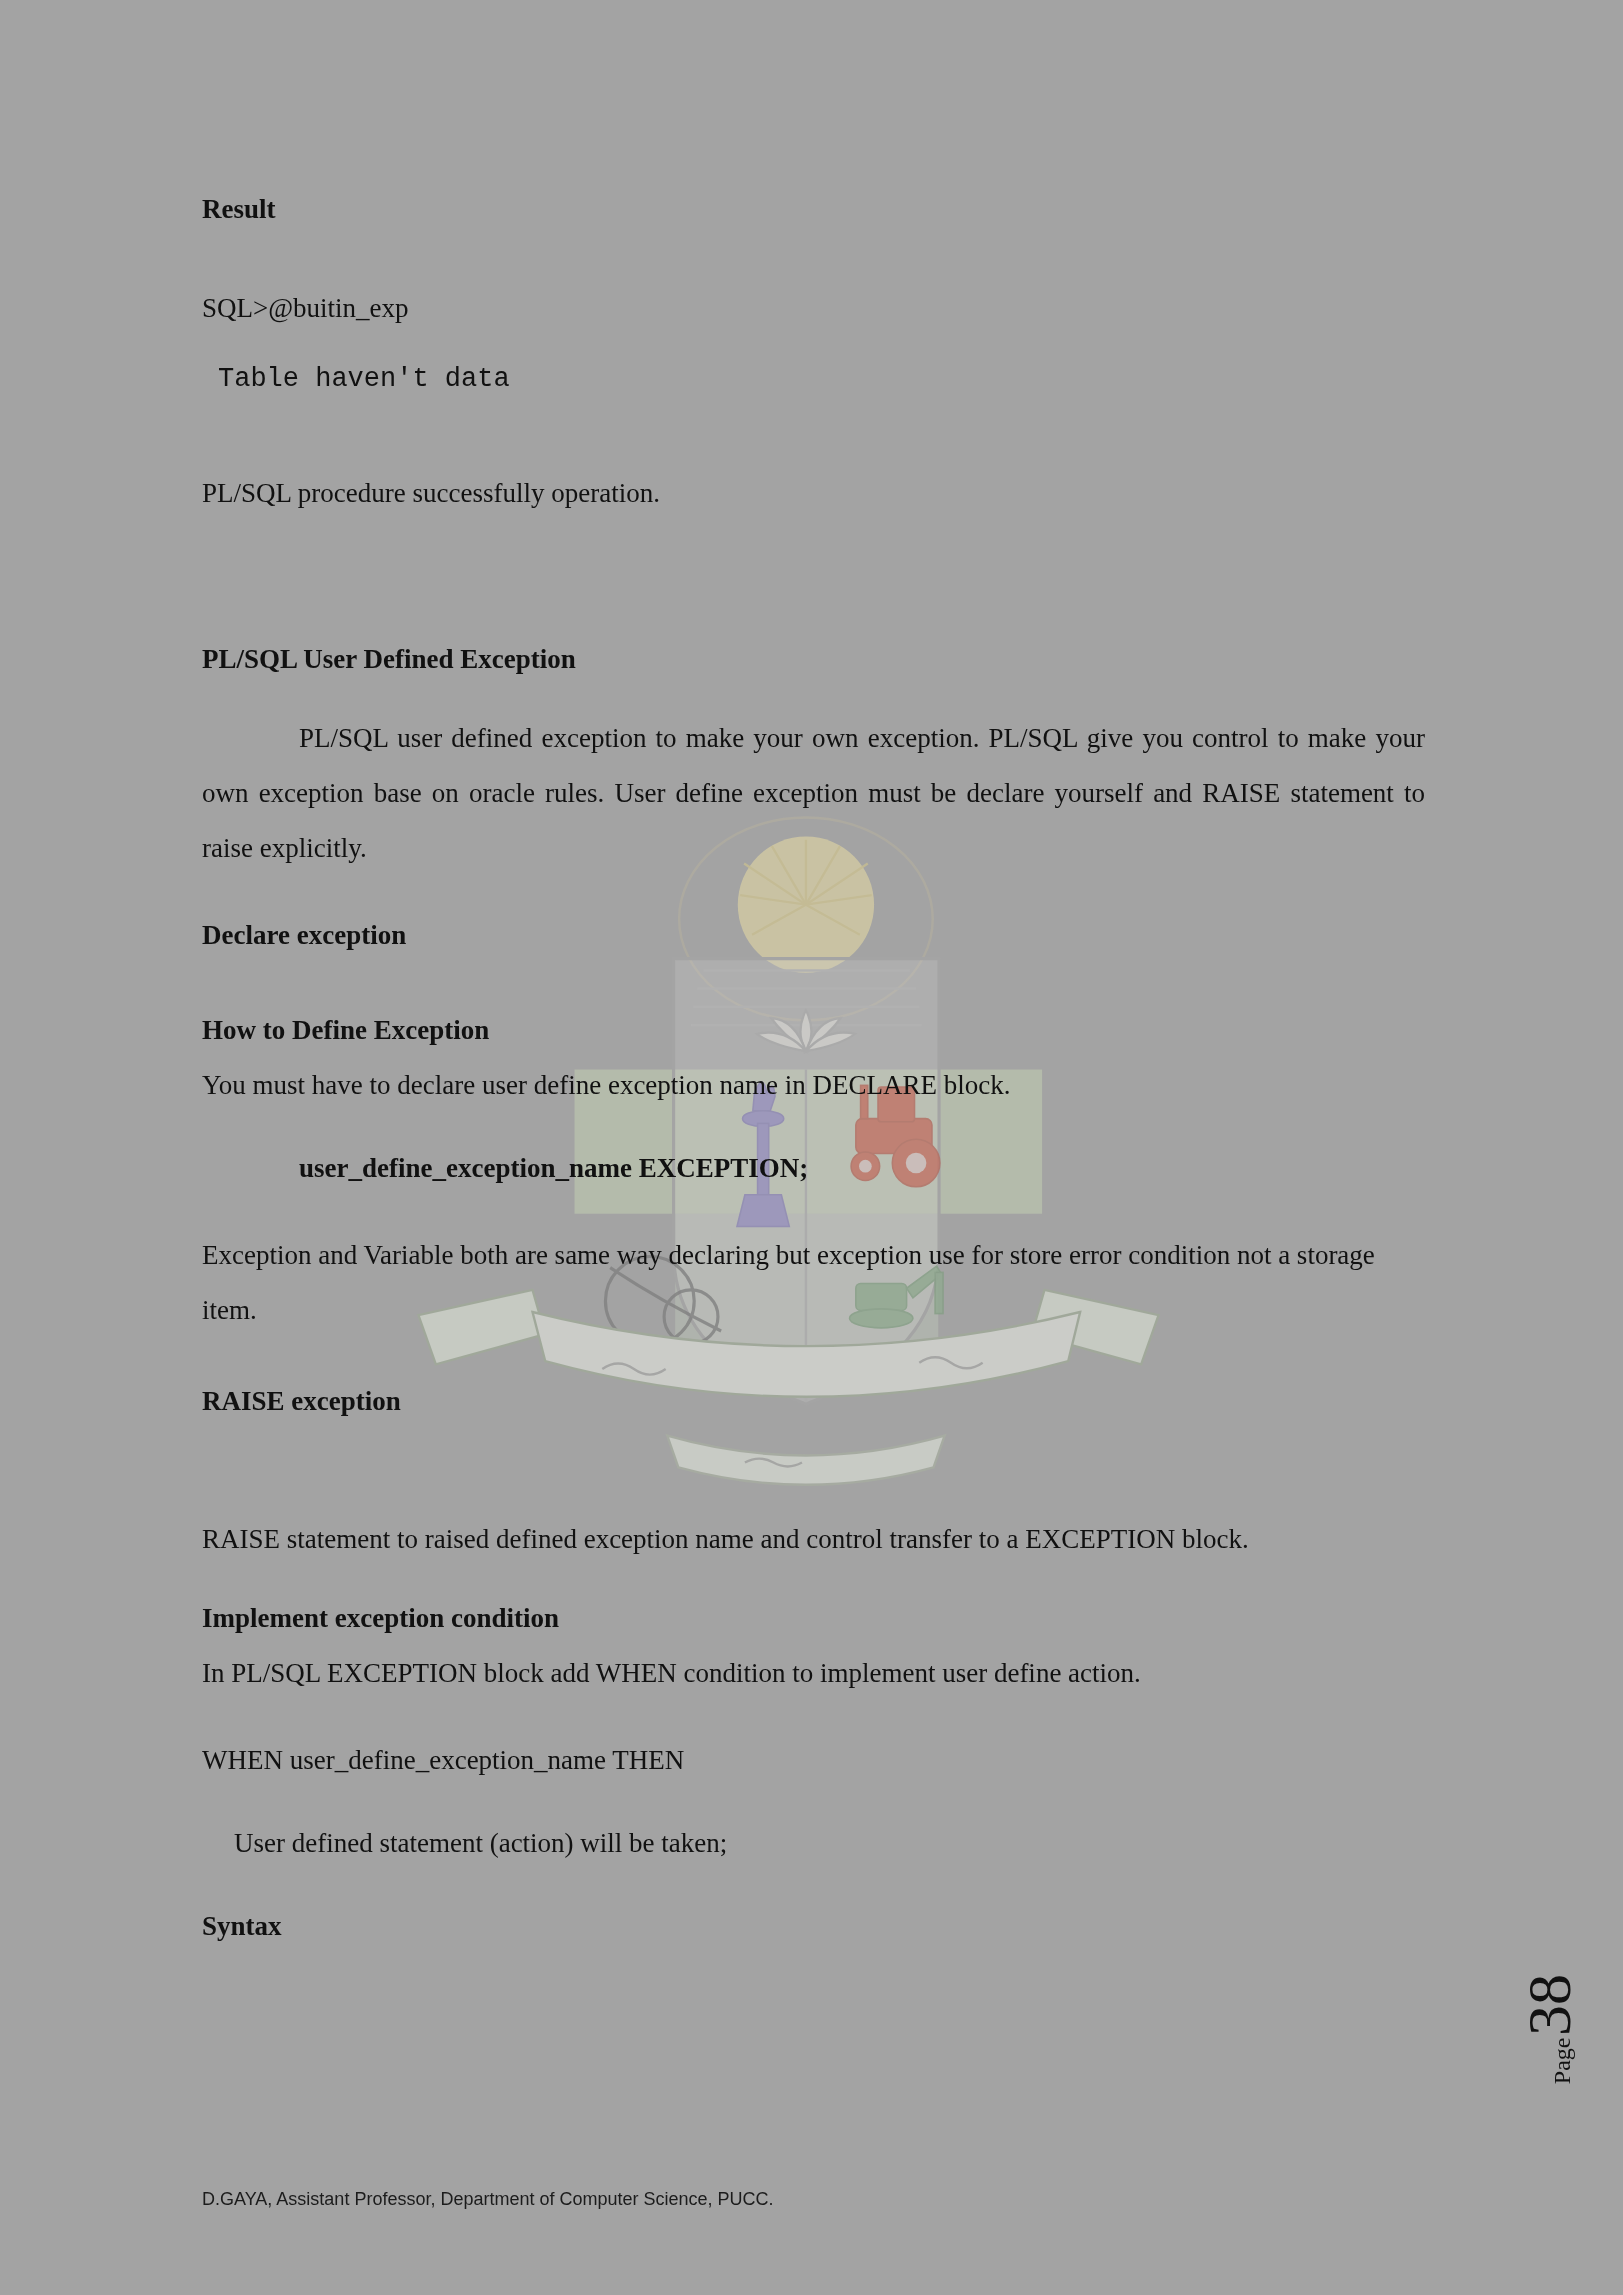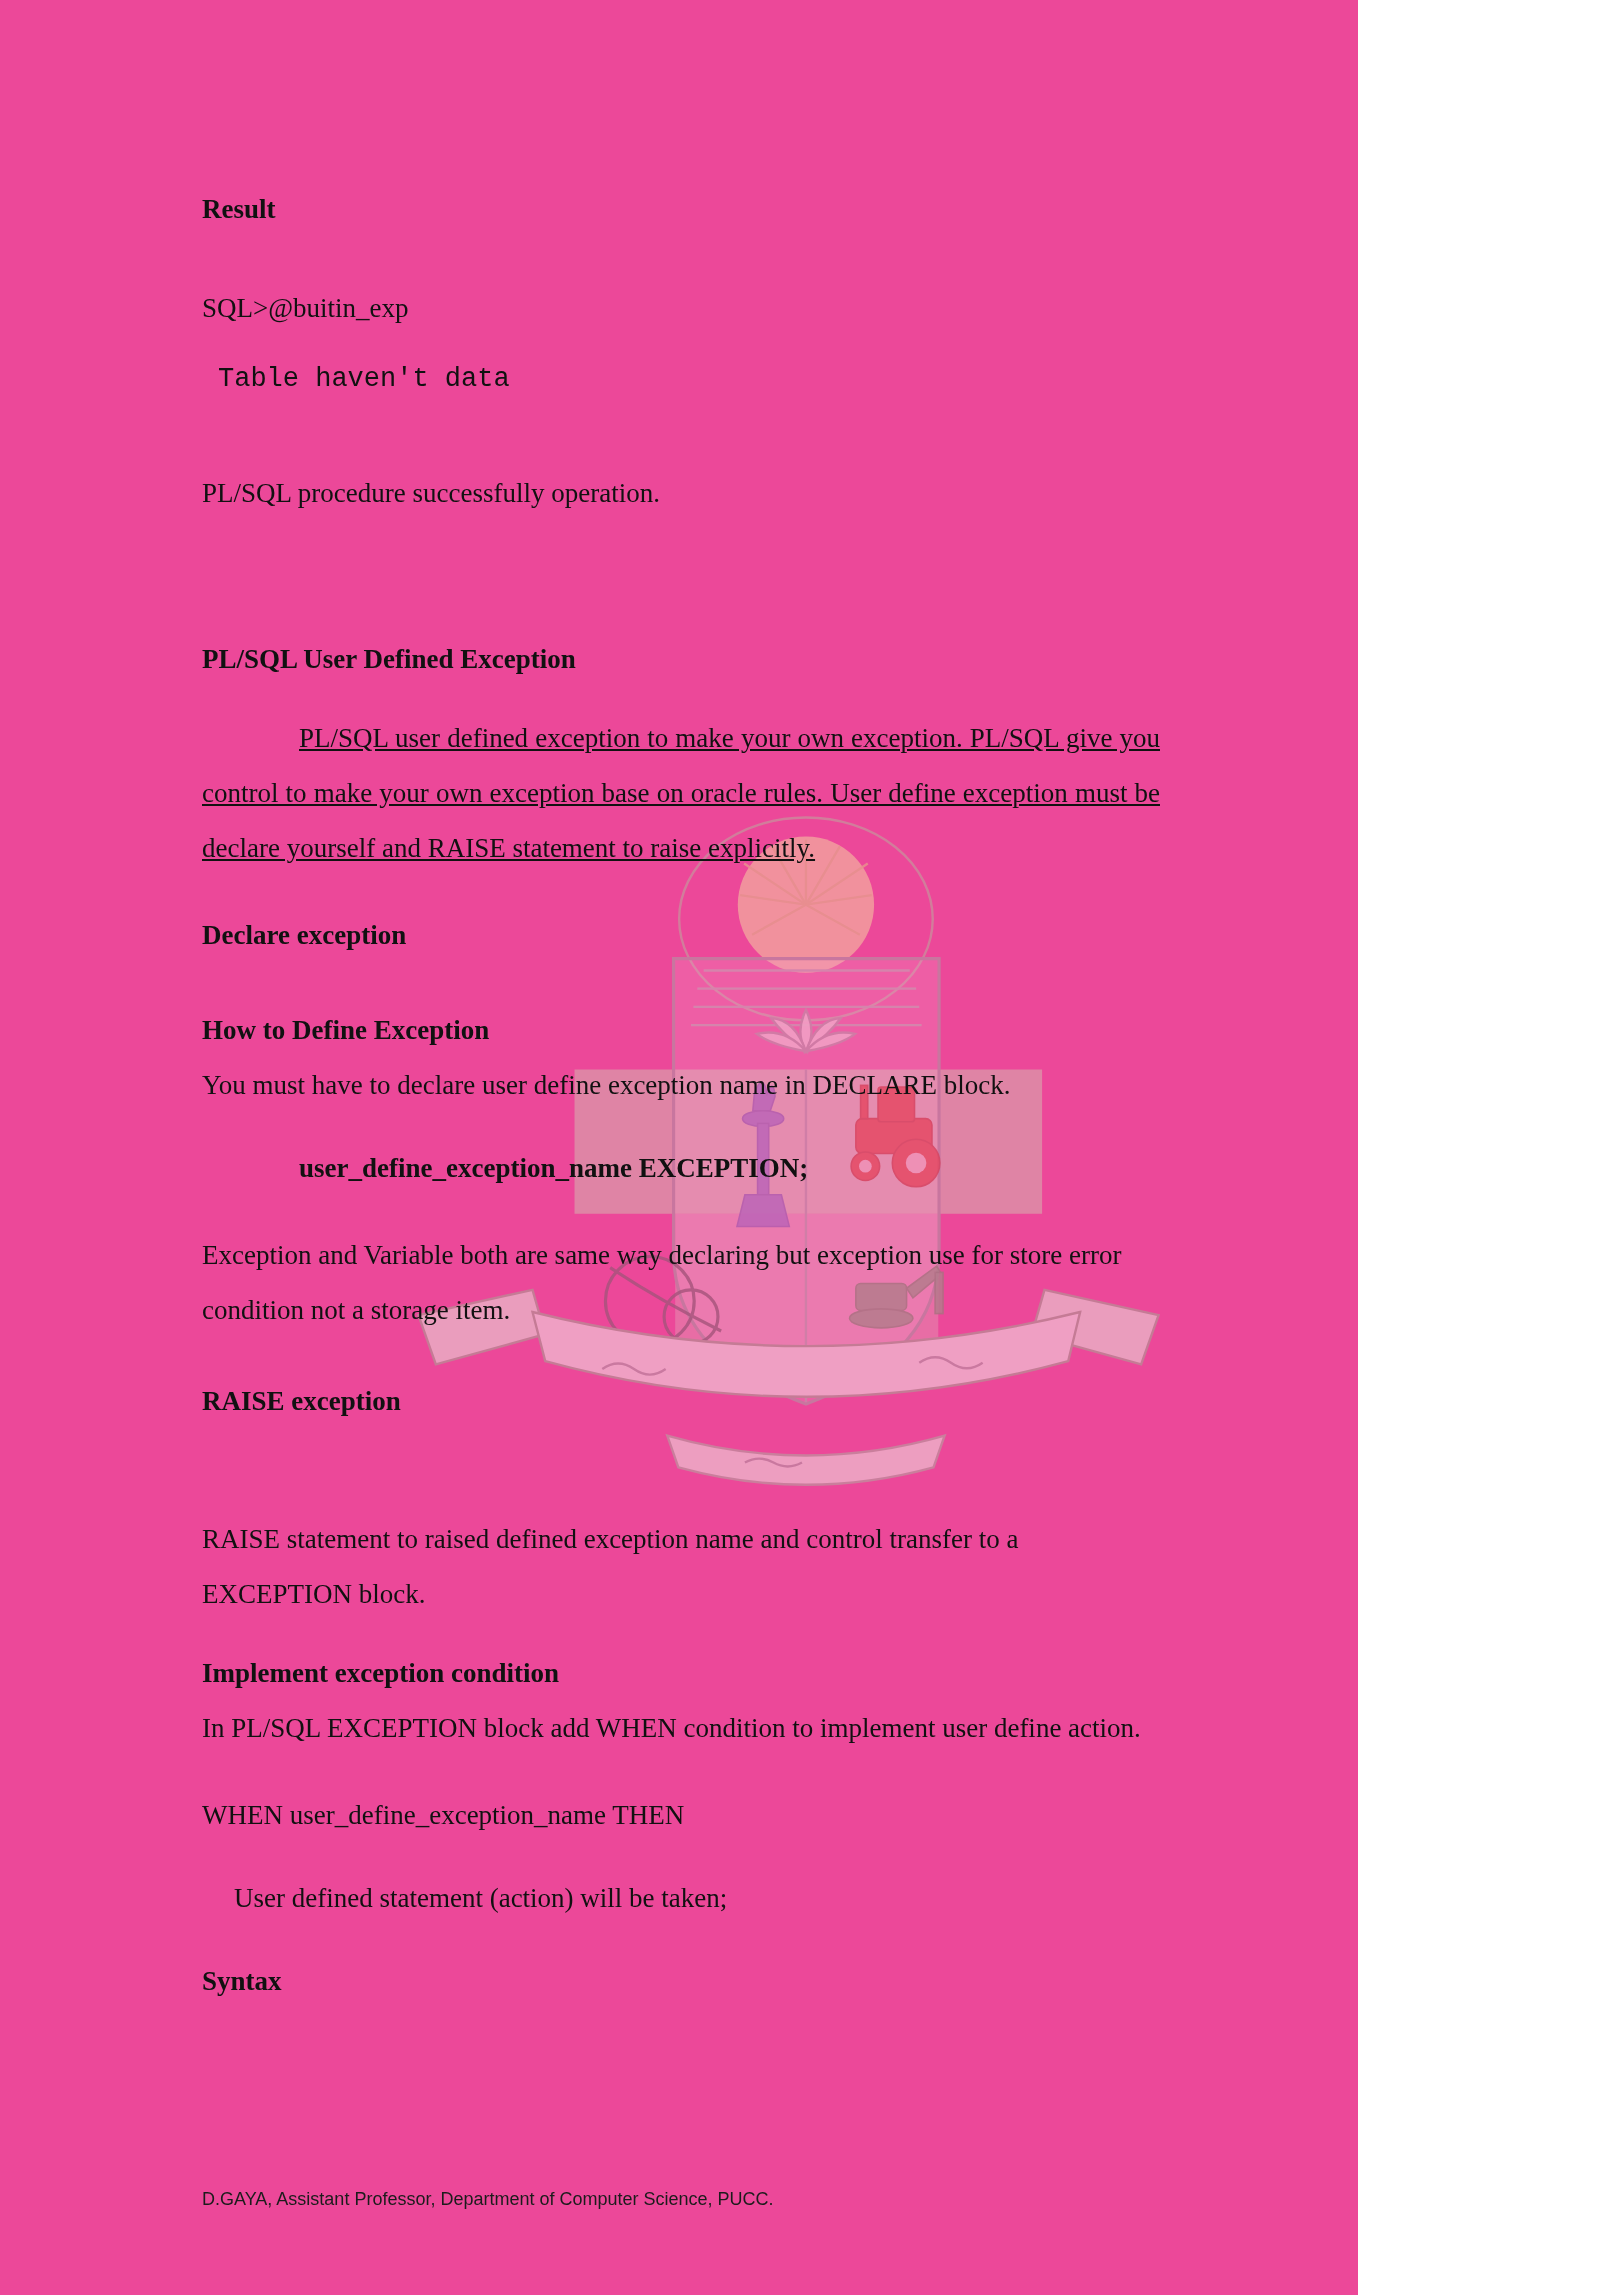--- a/index.html
+++ b/index.html
@@ -1,20 +1,20 @@
 <!DOCTYPE html>
 <html style="font-size:12.7px"><head>
 <meta charset="utf-8">
 <style>
   html,body{margin:0;padding:0;background:#ffffff;}
   .page{
     position:relative;
-    width:1358px;
+    width:1623px;
     height:2295px;
-    background:#ec4899;
+    background:#a3a3a3;
     overflow:hidden;
     font-family:"Liberation Serif", serif;
     color:#111111;
   }
   .watermark{
     position:absolute;
     left:412px;
     top:808px;
     width:753px;
     height:737px;
@@ -28,21 +28,21 @@
     padding:182px 198px 0 202px;
     font-size:27px;
     line-height:55px;
   }
   .h{font-weight:bold;}
   .m-result{margin:0;}
   .m-sql{margin:44px 0 0 0;}
   .m-table{margin:16px;font-family:Liberation Mono, monospace;}
   .m-proc{margin:59px 0 0 0;}
   .m-sec{margin:111px 0 0 0;}
-  .m-para1{margin:24px 0 0 0; text-align:justify; text-indent:97px;text-decoration:underline;}
+  .m-para1{margin:24px 0 0 0; text-align:justify; text-indent:97px;}
   .m-how{margin:40px 0 0 0;}
   .m-decl{margin:32px 0 0 0;}
   .m-declt{margin:0;}
   .m-code1{margin:28px 0 0 0; padding-left:97px; font-weight:bold;}
   .m-para2{margin:32px 0 0 0;}
   .m-raise{margin:36px 0 0 0;}
   .m-para3{margin:83px 0 0 0;}
   .m-code2{margin:36px 0 0 0;}
   .m-impl{margin:24px 0 0 0;}
   .m-implt{margin:0;}

